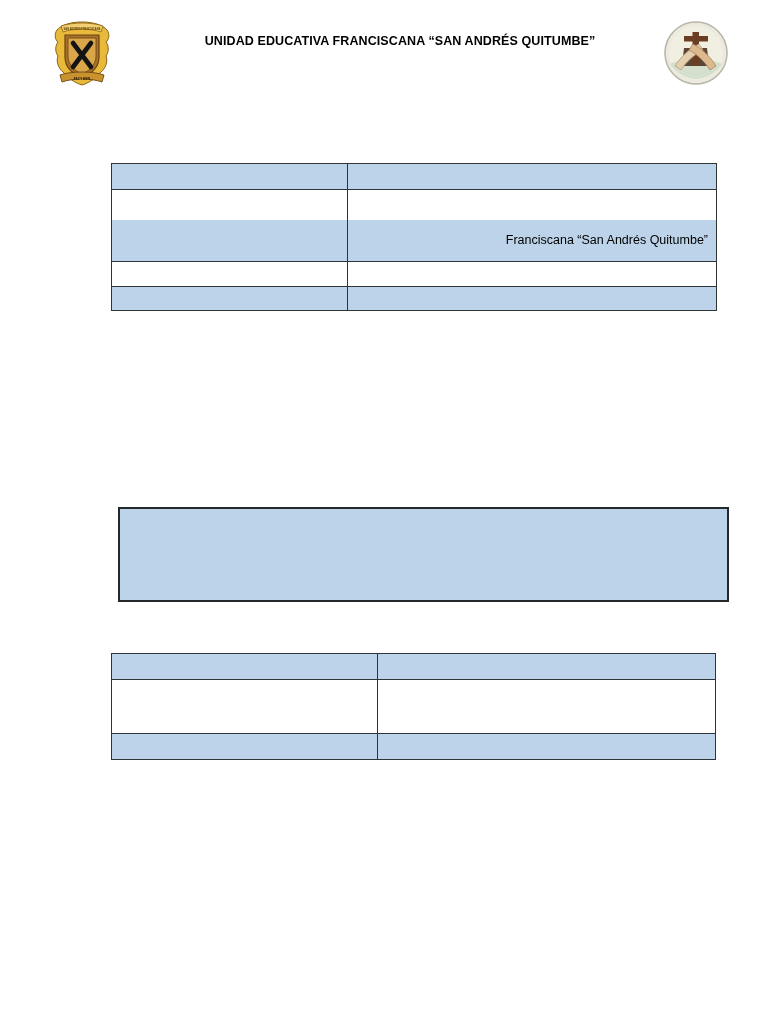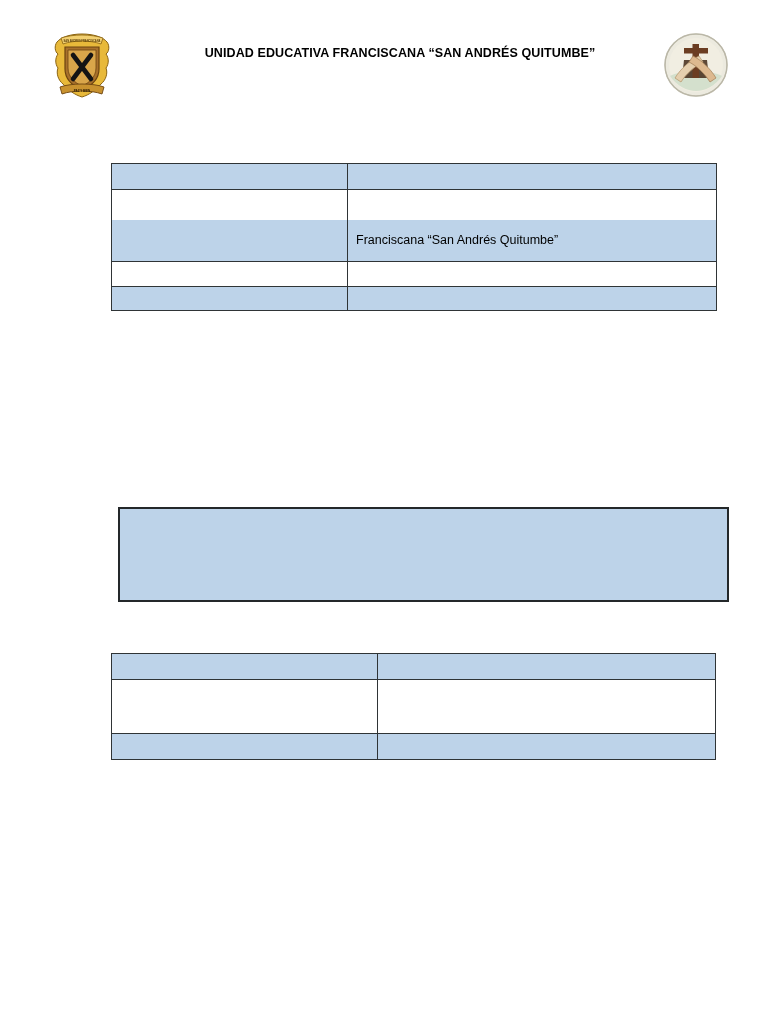--- a/index.html
+++ b/index.html
@@ -18,21 +18,21 @@
     width: 768px;
     height: 1024px;
     background: #ffffff;
     overflow: hidden;
   }
 
   
   .doc-header {
     position: absolute;
     left: 0;
-    top: 12px;
+    top: 0;
     width: 696px;
     height: 110px;
   }
   .logo-left {
     position: absolute;
     left: 51px;
     top: 19px;
     width: 62px;
     height: 68px;
   }
@@ -69,21 +69,21 @@
     padding: 0 8px;
     vertical-align: middle;
     background: #ffffff;
     font-size: 12.5px;
     line-height: 1.3;
   }
   .fill-blue { background: #bdd3e9 !important; }
   .fill-white { background: #ffffff !important; }
   
   .no-bottom-border { border-bottom: none !important; }
-  .no-top-border { border-top: none !important; }
+  .no-top-border { border-top: none !important; text-align: right; }
 
   
   #table-identificacion {
     left: 111px;
     top: 163px;
     width: 605px;
   }
 
   
   #box-objetivo {

